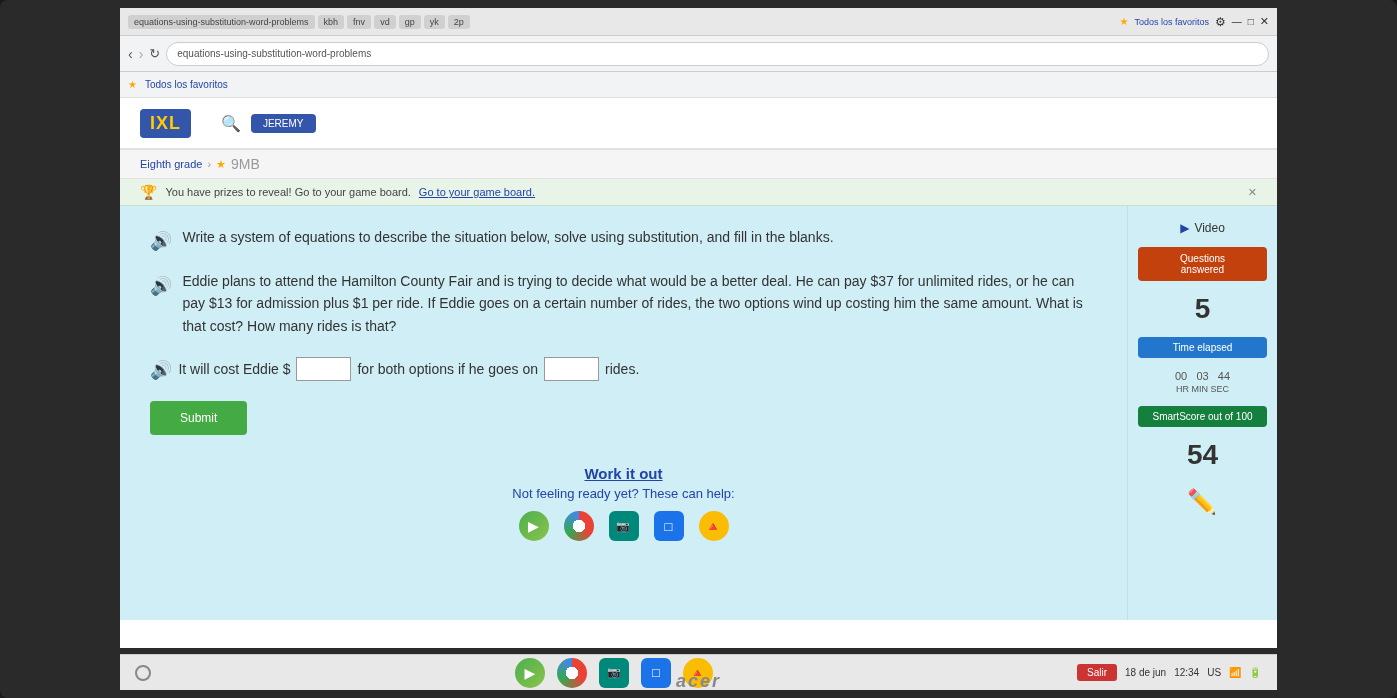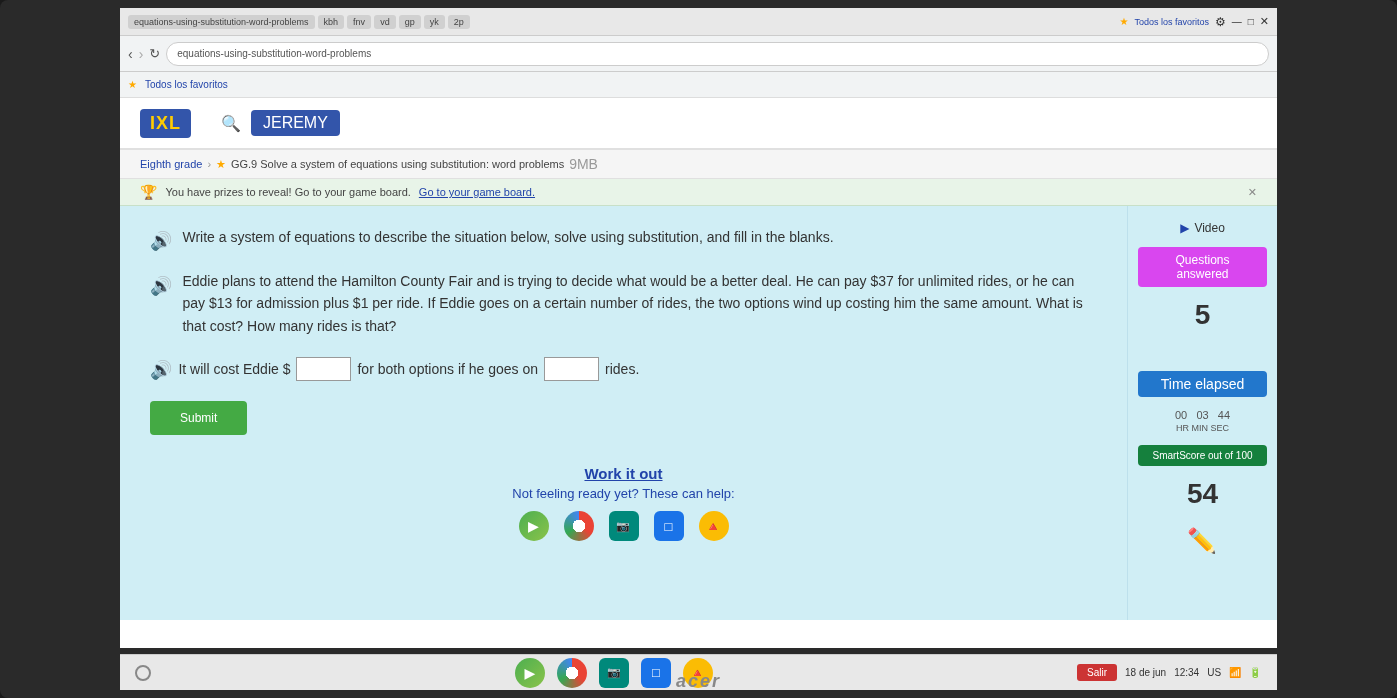--- a/index.html
+++ b/index.html
@@ -168,21 +168,21 @@
       font-size: 16px;
       cursor: pointer;
       color: #555;
     }
 
     .user-btn {
       background: #3355aa;
       color: #fff;
       padding: 4px 12px;
       border-radius: 4px;
-      font-size: 16px;
+      font-size: 10px;
       cursor: pointer;
     }
 
     
     .breadcrumb {
       background: #f5f5f5;
       padding: 6px 20px;
       font-size: 11px;
       color: #666;
       display: flex;
@@ -345,45 +345,44 @@
       align-items: center;
       gap: 5px;
       font-size: 12px;
       color: #333;
       cursor: pointer;
     }
 
     .video-play { color: #2244aa; }
 
     .questions-answered-box {
-      background: #d946ef;
+      background: #c2410c;
       color: #fff;
       padding: 6px 22px;
       border-radius: 4px;
       text-align: center;
-      font-size: 12px;
+      font-size: 10px;
       width: 100%;
     }
 
     .questions-count {
       font-size: 28px;
       font-weight: bold;
       color: #333;
       text-align: center;
     }
 
     .time-elapsed-box {
       background: #2277cc;
       color: #fff;
       padding: 5px 10px;
       border-radius: 4px;
       text-align: center;
-      font-size: 14px;
+      font-size: 10px;
       width: 100%;
-      margin-top: 28px;
     }
 
     .time-display {
       font-size: 11px;
       color: #555;
       text-align: center;
     }
 
     .smart-score-box {
       background: #15803d;
@@ -561,21 +560,20 @@
         <div class="ixl-header-right">
           <span class="search-icon-btn">🔍</span>
           <div class="user-btn">JEREMY</div>
         </div>
       </div>
 
       <div class="breadcrumb">
         <a href="#">Eighth grade</a>
         <span class="sep">›</span>
         <span class="star icon-star">★</span>
-        <span class="current">GG.9 Solve a system of equations using substitution: word problems</span>
         <span style="color:#999; font-size:14px;">9MB</span>
       </div>
 
       <div class="prize-banner">
         <span class="trophy-icon">🏆</span>
         <span>You have prizes to reveal! Go to your game board.</span>
         <a class="prize-link" href="#">Go to your game board.</a>
         <span class="close-banner">✕</span>
       </div>
 

